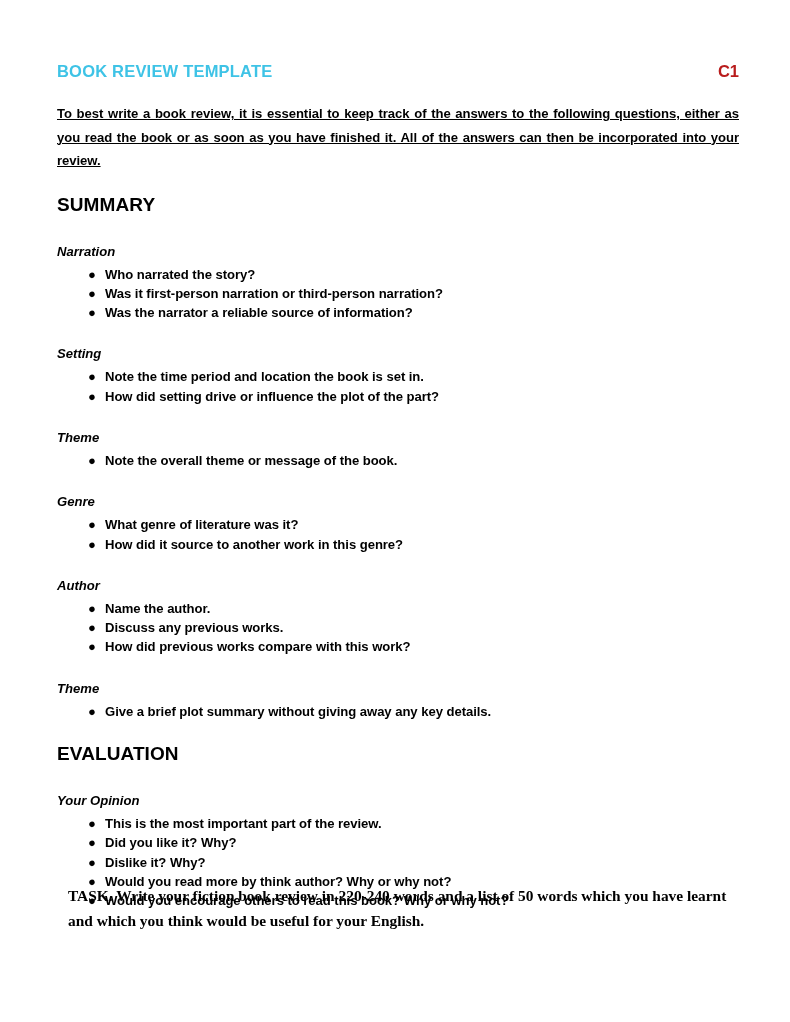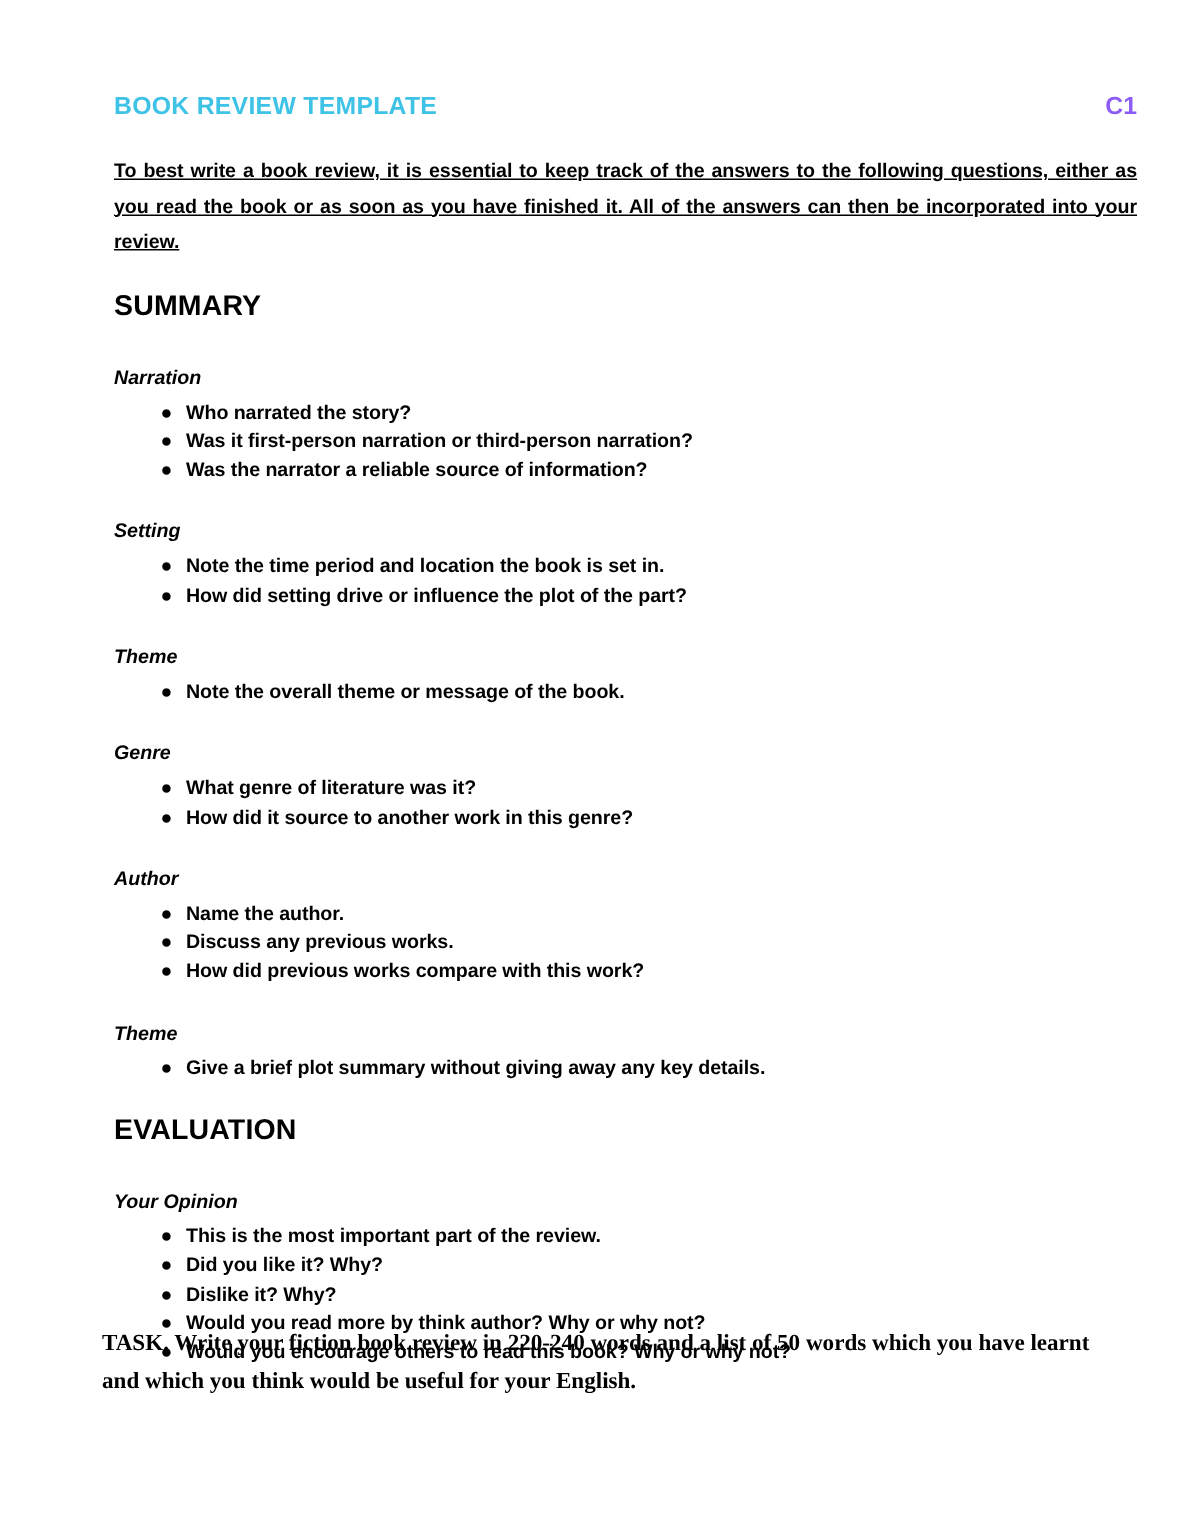--- a/index.html
+++ b/index.html
@@ -11,21 +11,21 @@
     position: relative;
     width: 790px;
     height: 1022px;
     background: #ffffff;
     overflow: hidden;
     font-family: "Liberation Sans", sans-serif;
     color: #000000;
   }
   .content {
     position: absolute;
-    left: 76px;
+    left: 57px;
     top: 62px;
     width: 682px;
   }
 
   
   .doc-header {
     display: flex;
     align-items: baseline;
     justify-content: space-between;
     margin-bottom: 21px;
@@ -115,21 +115,21 @@
 </style>
 </head>
 <body>
 
 <div class="page">
 
   <div class="content">
 
     <div class="doc-header">
       <div class="doc-title" style="color: rgb(62, 195, 230);">BOOK REVIEW TEMPLATE</div>
-      <div class="doc-code" style="color: #8b5cf6;">C1</div>
+      <div class="doc-code" style="color: #b91c1c;">C1</div>
     </div>
 
     <p class="intro">To best write a book review, it is essential to keep track of the answers to the following questions, either as you read the book or as soon as you have finished it. All of the answers can then be incorporated into your review.</p>
 
     <div id="sections-container">
         <div class="section" style="margin-bottom: 24px;">
           <div class="section-heading">SUMMARY</div>
           <div class="subgroup">
             <div class="sub-heading">Narration</div>
             <ul class="bullets">

